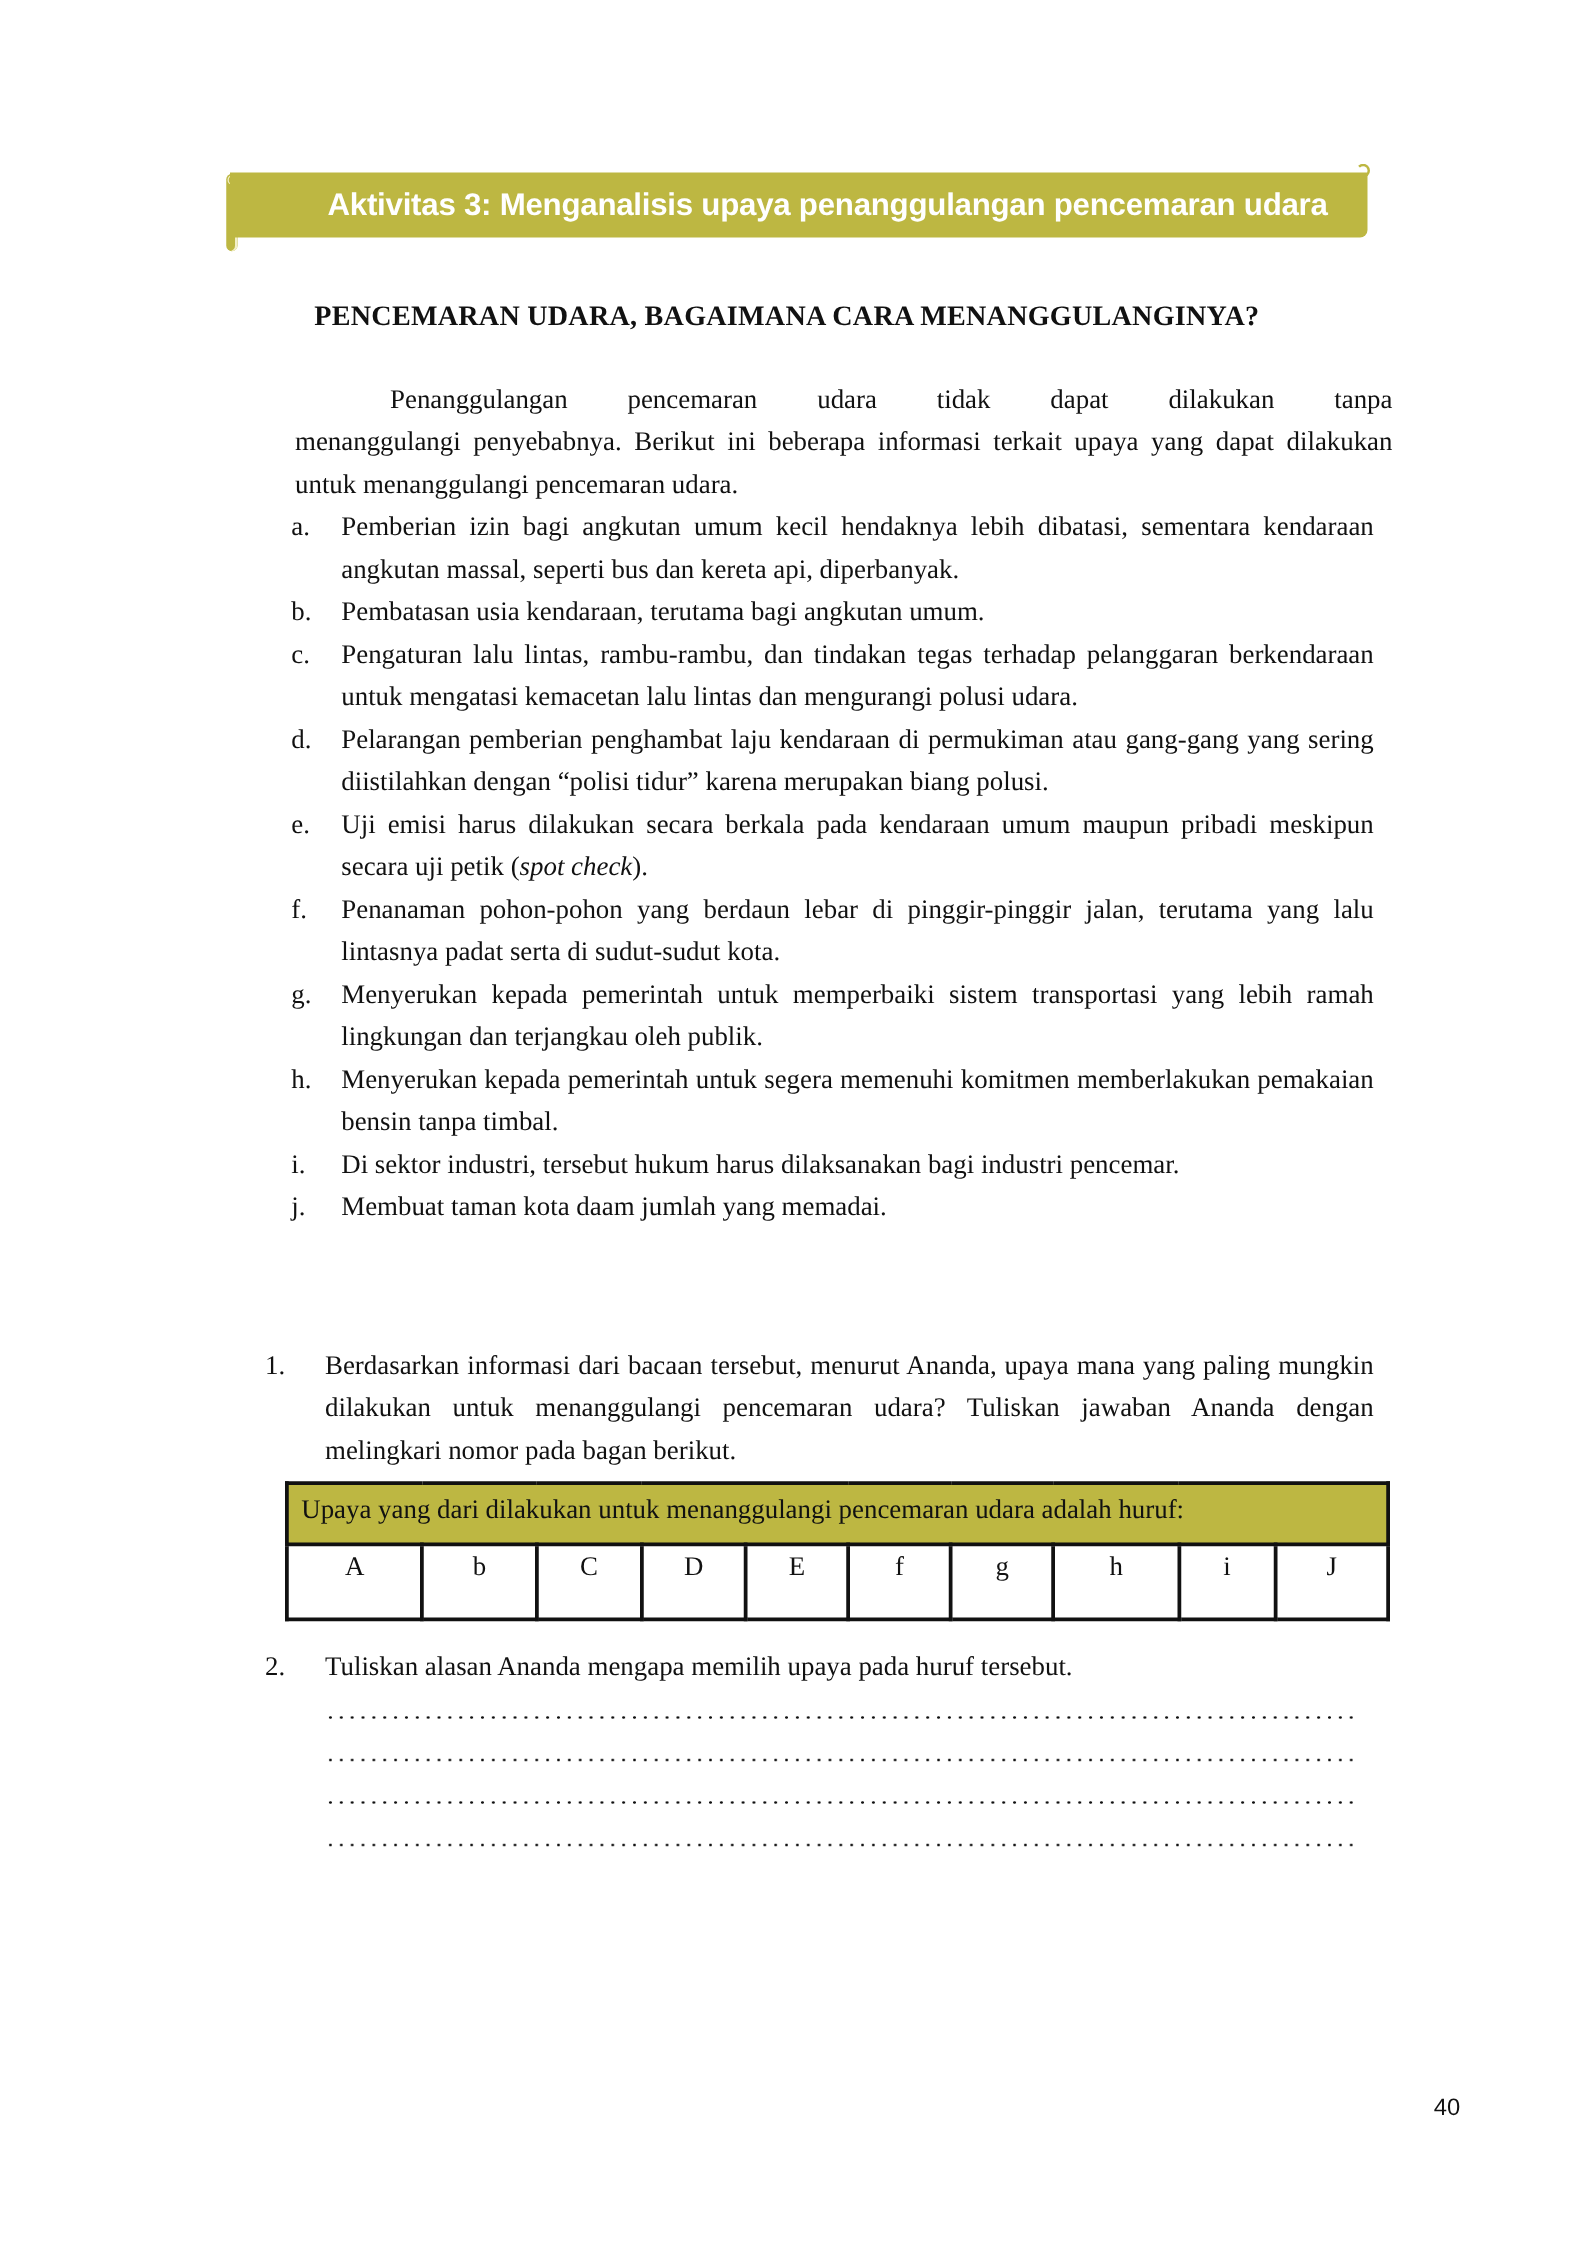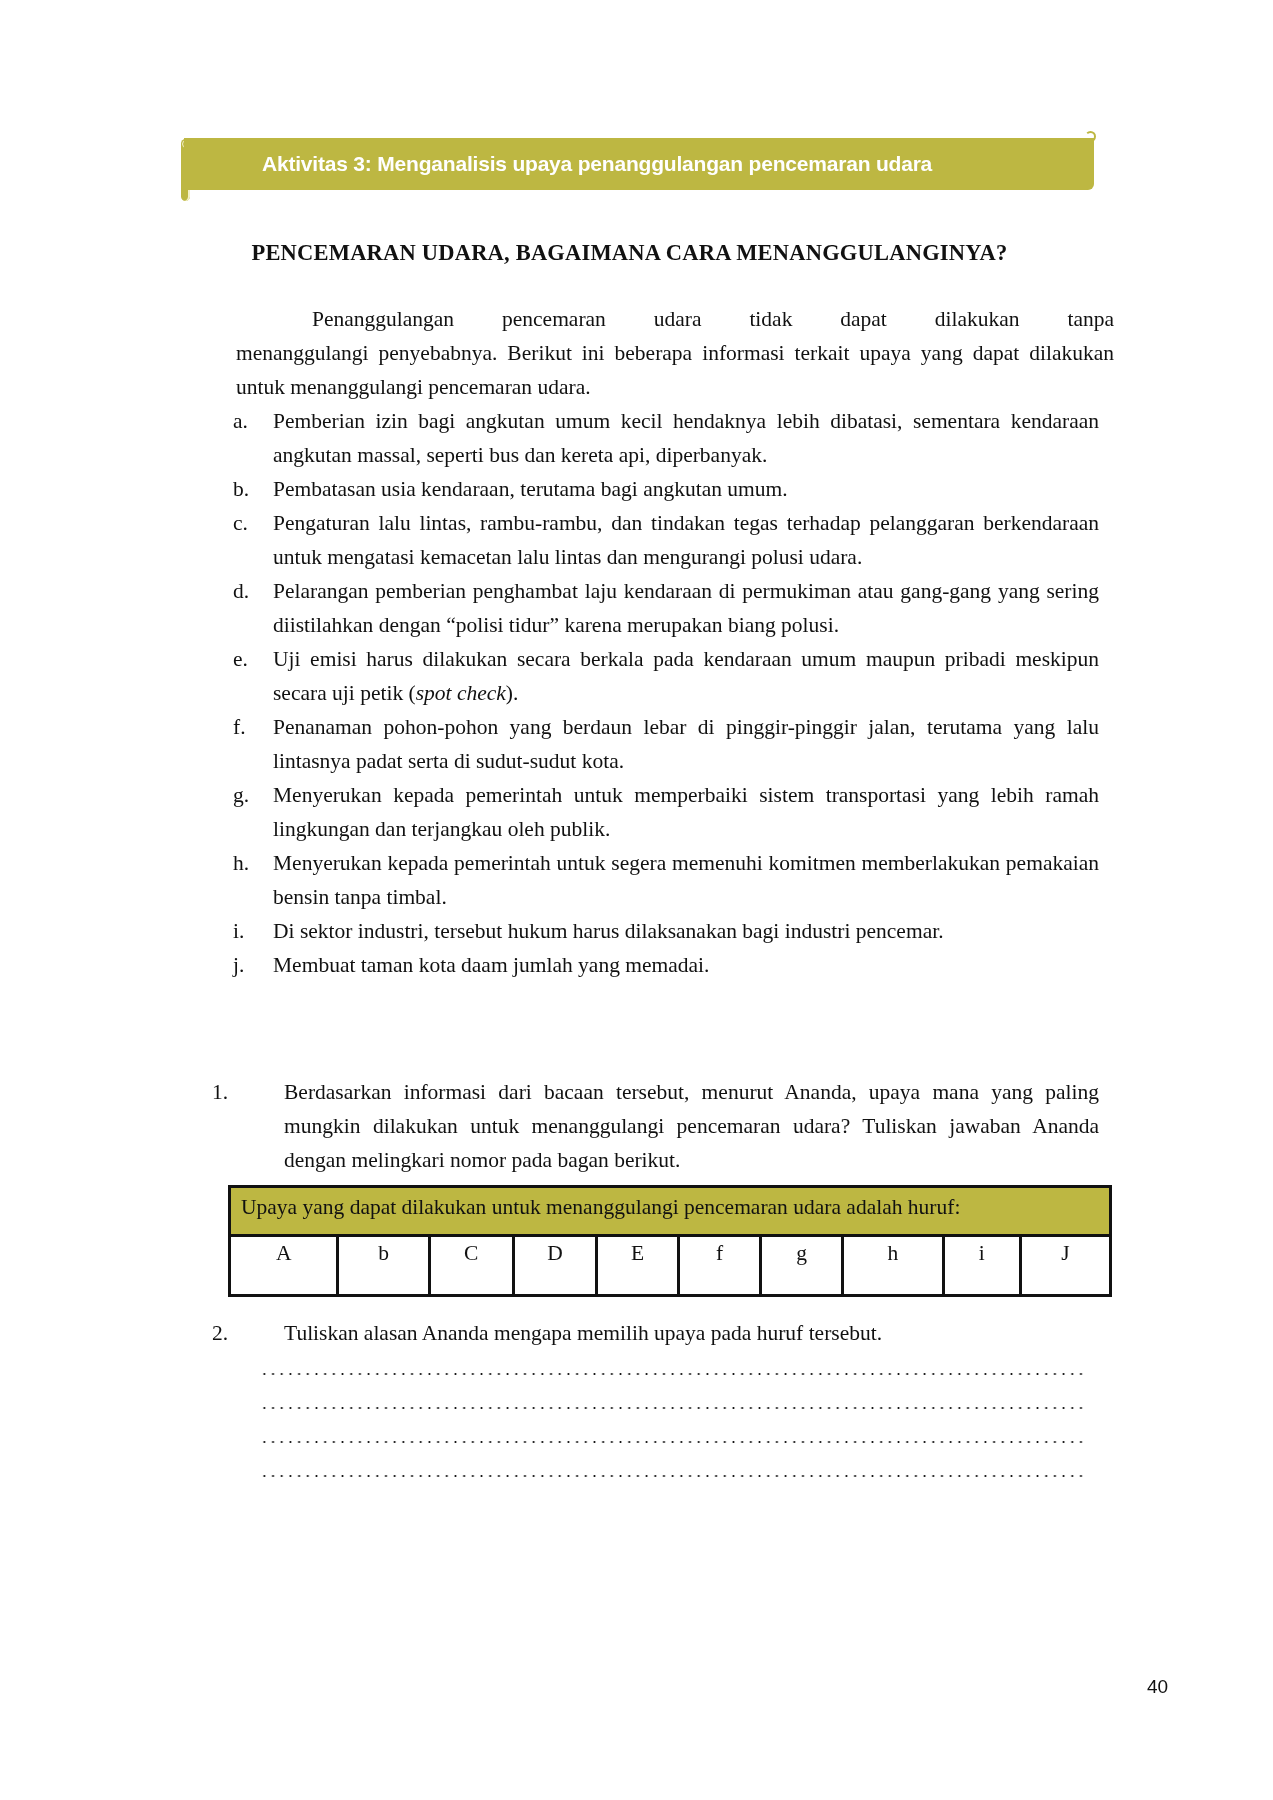--- a/index.html
+++ b/index.html
@@ -57,21 +57,21 @@
       border-radius: 50%;
     }
     .banner-title {
       position: absolute;
       left: 78px;
       top: 0;
       height: 68px;
       line-height: 52px;
       font-family: "Liberation Sans", "DejaVu Sans", sans-serif;
       font-weight: bold;
-      font-size: 21px;
+      font-size: 25px;
       color: #ffffff;
       letter-spacing: -0.2px;
       white-space: nowrap;
     }
 
     .doc-heading {
       position: absolute;
       left: 0;
       width: 1259px;
       top: 240px;
@@ -138,21 +138,21 @@
       font-size: 21.5px;
       line-height: 34px;
     }
     .question-number {
       position: absolute;
       left: 0;
       top: 0;
     }
     .question-text {
       display: block;
-      margin-left: 72px;
+      margin-left: 48px;
       text-align: justify;
     }
     .q1 { top: 1075px; }
     .q2 { top: 1316px; }
 
     
     .answer-table {
       position: absolute;
       left: 228px;
       top: 1185px;
@@ -273,21 +273,21 @@
 </ul>
 
 <div class="question q1">
   <span class="question-number">1.</span>
   <span class="question-text">Berdasarkan informasi dari bacaan tersebut, menurut Ananda, upaya mana yang paling mungkin dilakukan untuk menanggulangi pencemaran udara? Tuliskan jawaban Ananda dengan melingkari nomor pada bagan berikut.</span>
 </div>
 
 <table class="answer-table">
   <tbody>
       <tr>
-    <th colspan="10">Upaya yang dapat dilakukan untuk menanggulangi pencemaran udara adalah huruf:</th>
+    <th colspan="10">Upaya yang dari dilakukan untuk menanggulangi pencemaran udara adalah huruf:</th>
   </tr>
   <tr>
     <td style="width:102px">A</td>
     <td style="width:85px">b</td>
     <td style="width:78px">C</td>
     <td style="width:77px">D</td>
     <td style="width:76px">E</td>
     <td style="width:76px">f</td>
     <td style="width:76px">g</td>
     <td style="width:94px">h</td>

